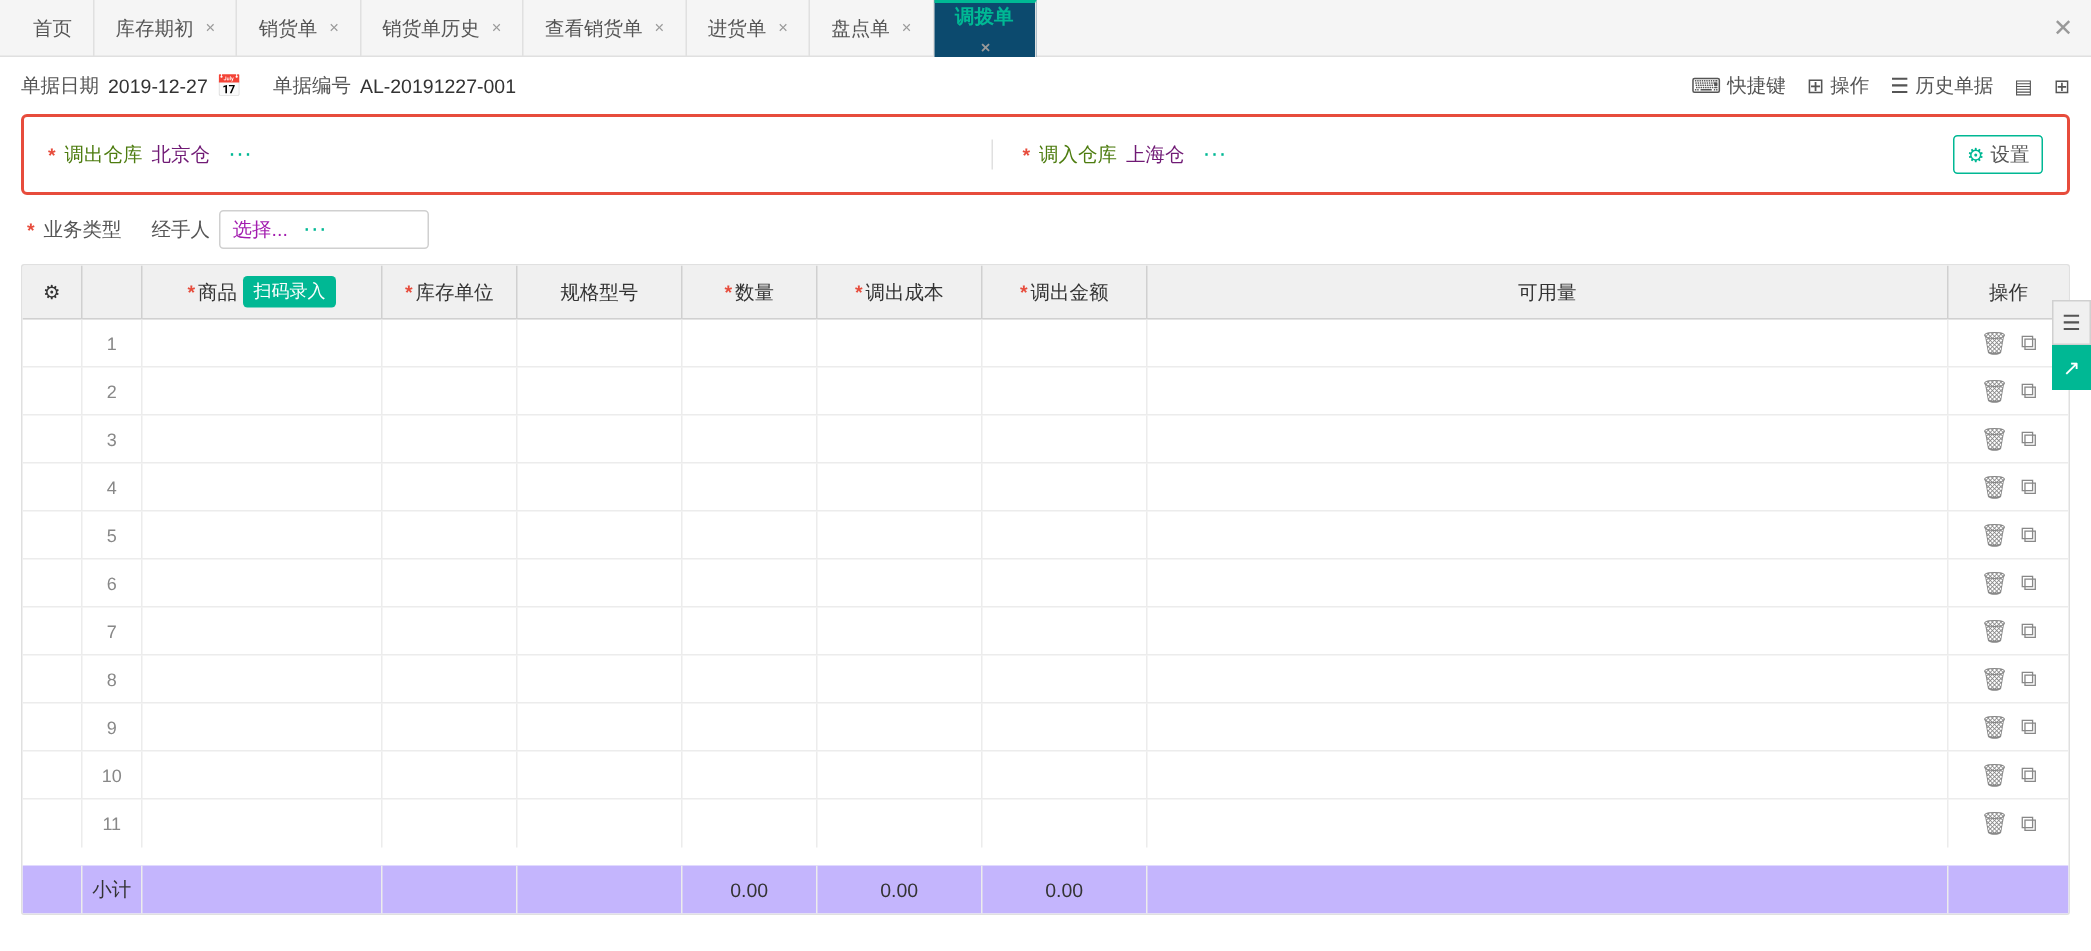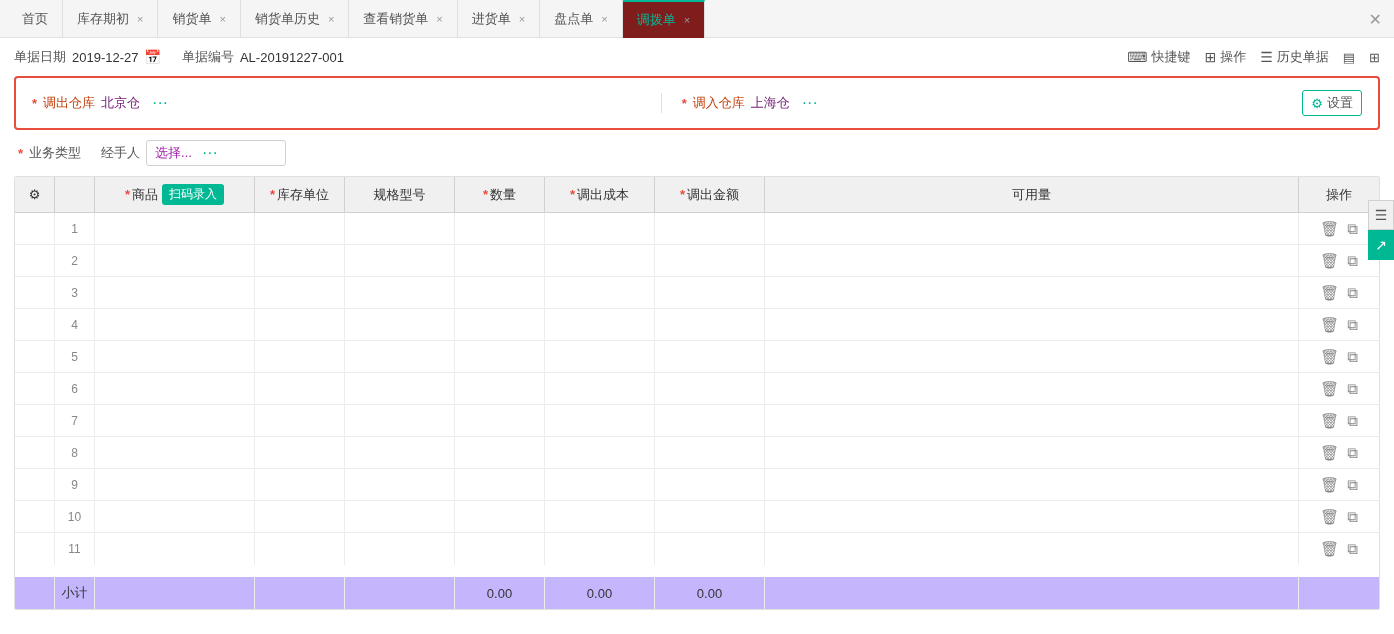--- a/index.html
+++ b/index.html
@@ -21,24 +21,25 @@
       padding: 0 14px;
       height: 38px;
       cursor: pointer;
       white-space: nowrap;
       color: #555;
       font-size: 13px;
       border-right: 1px solid #e0e0e0;
       gap: 6px;
     }
     .tab-item.active {
-      background: #7f1d1d;
+      background: #0c4a6e;
       color: #00b894;
       border-top: 2px solid #00b894;
-      font-weight: normal;
+      font-weight: bold;
+      flex-direction: column;
     }
     .tab-close {
       font-size: 11px;
       color: #999;
       cursor: pointer;
       margin-left: 2px;
     }
     .close-btn-right {
       position: absolute;
       right: 12px;
@@ -116,21 +117,21 @@
     .wh-separator {
       width: 1px;
       background: #e0e0e0;
       height: 20px;
       margin: 0 20px;
     }
     .required-star {
       color: #e74c3c;
       font-weight: bold;
     }
-    .wh-label { color: #c2410c; }
+    .wh-label { color: #4d7c0f; }
     .wh-value { color: #701a75; font-weight: 500; }
     .ellipsis-btn {
       color: #00b894;
       cursor: pointer;
       font-size: 16px;
       margin-left: 6px;
     }
     .settings-btn {
       display: flex;
       align-items: center;

